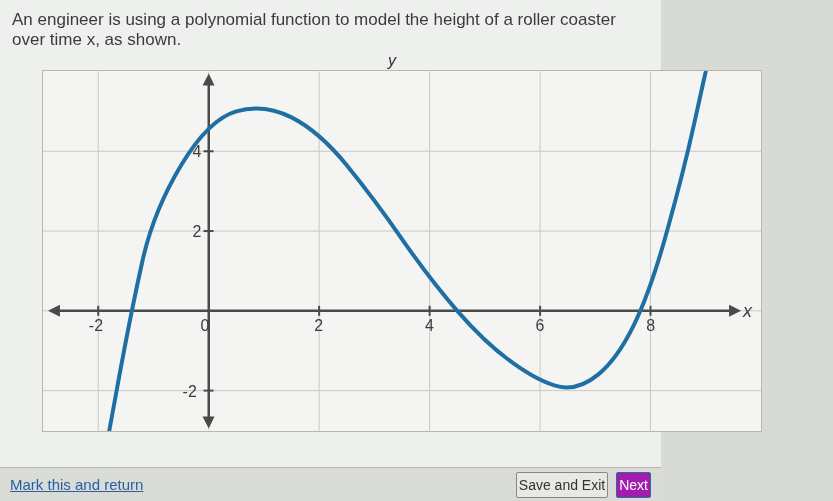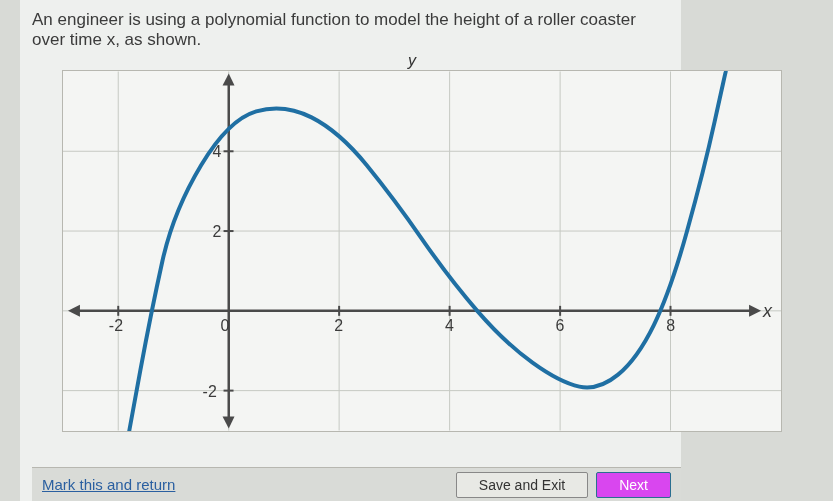--- a/index.html
+++ b/index.html
@@ -10,21 +10,20 @@
     height: 501px;
     overflow: hidden;
     position: relative;
   }
   .page {
     background: #eef0ee;
     width: 661px;
     height: 501px;
     padding: 10px 12px 0 12px;
     position: relative;
-    margin-left: 20px;
   }
   .qtext {
     font-size: 17px;
     color: #3b3b3b;
     margin-bottom: 2px;
   }
   .ylabel-container {
     text-align: center;
     width: 700px;
     font-style: italic;
@@ -45,48 +44,48 @@
     width: 100%;
     height: 360px;
   }
   .bottom-text {
     font-size: 17px;
     color: #3b3b3b;
     margin-top: 8px;
   }
   .footer {
     position: absolute;
-    left: 12px; right: 0; bottom: 0;
+    left: 0; right: 0; bottom: 0;
     height: 34px;
     background: #d9dbd7;
     border-top: 1px solid #b7b7b0;
     display: flex;
     align-items: center;
     padding: 0 10px;
   }
   .mark-link {
     color: #2a5fa0;
     font-size: 15px;
     text-decoration: underline;
     cursor: pointer;
   }
   .footer-spacer { flex: 1; }
   .btn {
     height: 26px;
-    padding: 0 22px;
+    padding: 0 2px;
     font-size: 14px;
     border: 1px solid #888;
     background: #e8e9e5;
     color: #333;
     cursor: pointer;
     margin-left: 8px;
     border-radius: 2px;
   }
   .btn.next {
-    background: #d946ef;
+    background: #a21caf;
     color: #fff;
     border: 1px solid #2a6f90;
   }
 </style>
 </head>
 <body>
 
 <div class="page">
   <div class="qtext">An engineer is using a polynomial function to model the height of a roller coaster over time x, as shown.</div>
   <div class="ylabel-container">y</div>

